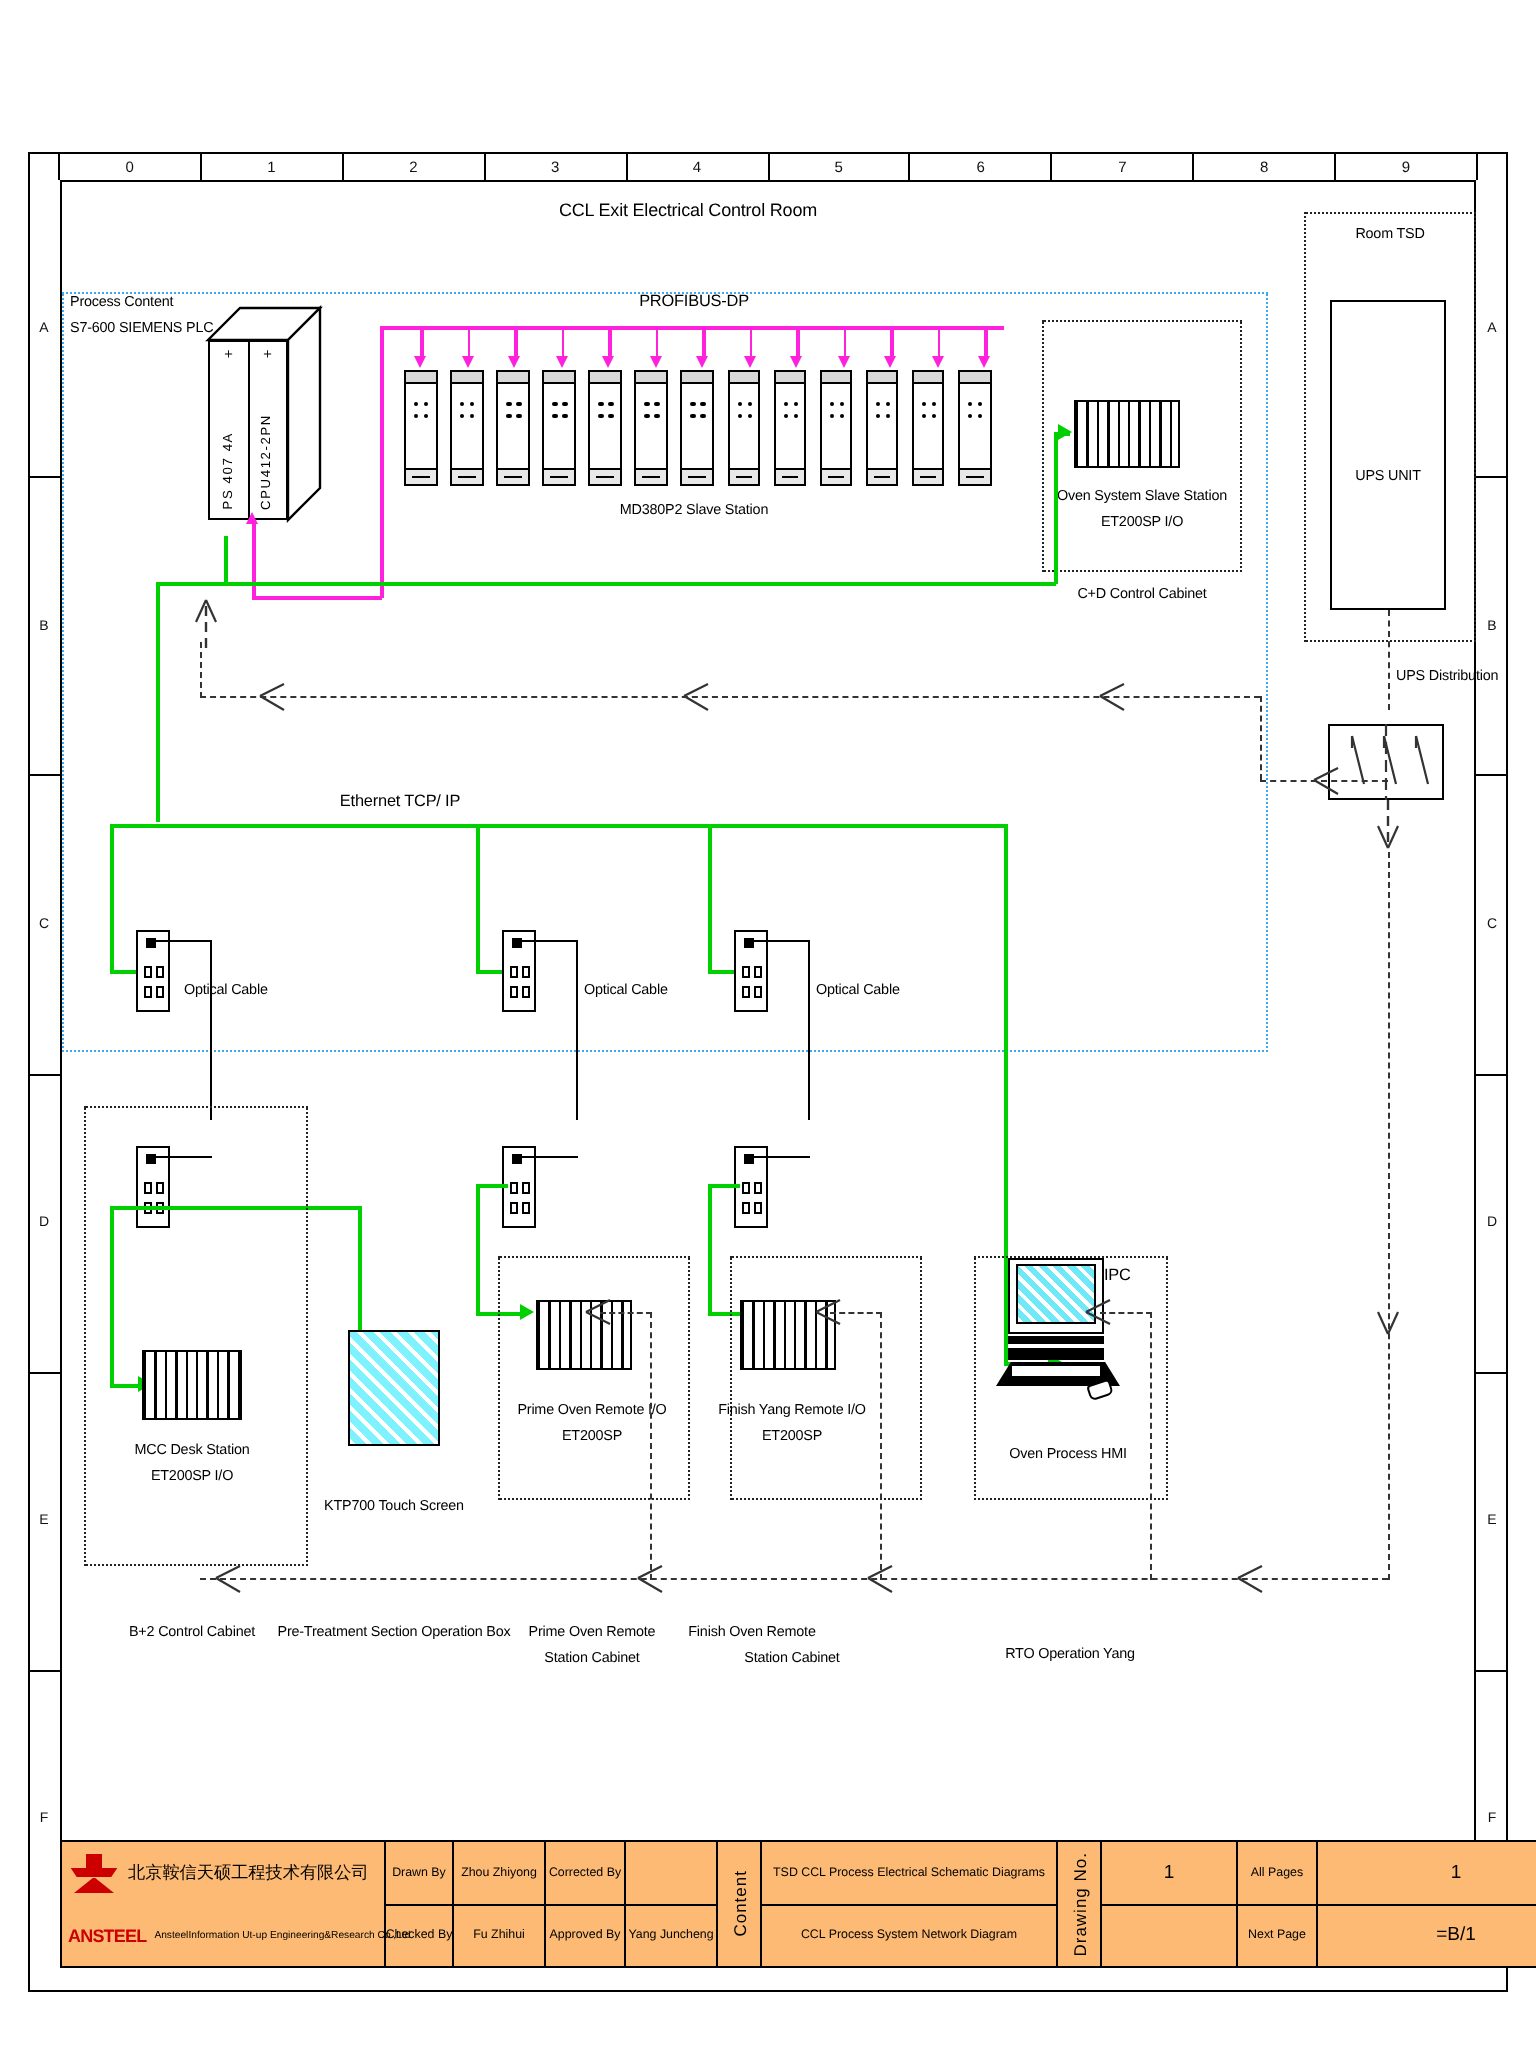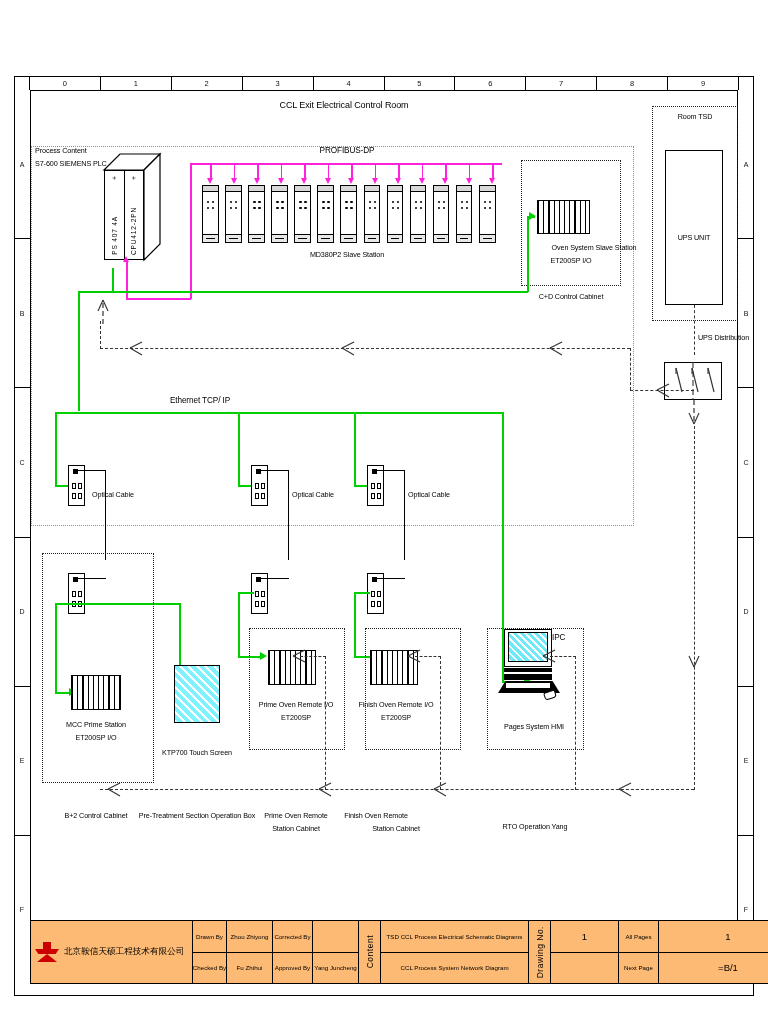--- a/index.html
+++ b/index.html
@@ -407,21 +407,21 @@
           <span class="d2" style="top:9px"></span>
           <span class="d2" style="top:15px"></span>
         </div>
         <div class="bar-bot"></div>
       </div>
     </div>
   <div class="t c" style="left:347px; top:250px;">MD380P2  Slave Station</div>
 
   <div class="dot-blk" style="left:521px; top:160px; width:100px; height:126px;"></div>
   <div class="io-block" style="left:537px; top:200px; width:53px; height:34px;"></div>
-  <div class="t c" style="left:594px; top:243px;">Oven System Slave Station</div>
+  <div class="t c" style="left:571px; top:243px;">Oven System Slave Station</div>
   <div class="t c" style="left:571px; top:256px;">ET200SP I/O</div>
   <div class="t c" style="left:571px; top:292px;">C+D Control Cabinet</div>
 
   <div class="ln green vline" style="left:112px; top:268px; height:24px;"></div>
   <div class="ln green hline" style="left:78px; top:291px; width:450px;"></div>
   <div class="ln green vline" style="left:527px; top:216px; height:76px;"></div>
   <div class="ln green hline" style="left:527px; top:216px; width:8px;"></div>
   <div class="arw grn-r" style="left:529px; top:212px;"></div>
 
   <div class="ln green vline" style="left:78px; top:291px; height:120px;"></div>
@@ -542,54 +542,54 @@
   <div class="ln green hline" style="left:238px; top:656px; width:24px;"></div>
   <div class="arw grn-r" style="left:260px; top:652px;"></div>
 
   <div class="ln green vline" style="left:354px; top:592px; height:65px;"></div>
   <div class="ln green hline" style="left:354px; top:592px; width:16px;"></div>
   <div class="ln green hline" style="left:354px; top:656px; width:24px;"></div>
   <div class="arw grn-r" style="left:376px; top:652px;"></div>
 
   <div class="dot-blk" style="left:42px; top:553px; width:112px; height:230px;"></div>
   <div class="io-block" style="left:71px; top:675px; width:50px; height:35px;"></div>
-  <div class="t c" style="left:96px; top:720px;">MCC Prime Station</div>
+  <div class="t c" style="left:96px; top:720px;">MCC Desk Station</div>
   <div class="t c" style="left:96px; top:733px;">ET200SP I/O</div>
   <div class="t c" style="left:96px; top:811px;">B+2 Control Cabinet</div>
 
   <div class="ktp" style="left:174px; top:665px; width:46px; height:58px;"></div>
   <div class="t c" style="left:197px; top:748px;">KTP700 Touch Screen</div>
   <div class="t c" style="left:197px; top:811px;">Pre-Treatment Section Operation Box</div>
 
   <div class="dot-blk" style="left:249px; top:628px; width:96px; height:122px;"></div>
   <div class="io-block" style="left:268px; top:650px; width:48px; height:35px;"></div>
   <div class="t c" style="left:296px; top:700px;">Prime Oven Remote I/O</div>
   <div class="t c" style="left:296px; top:713px;">ET200SP</div>
   <div class="t c" style="left:296px; top:811px;text-align:right;">Prime Oven Remote</div>
   <div class="t c" style="left:296px; top:824px;">Station Cabinet</div>
 
   <div class="dot-blk" style="left:365px; top:628px; width:96px; height:122px;"></div>
   <div class="io-block" style="left:370px; top:650px; width:48px; height:35px;"></div>
-  <div class="t c" style="left:396px; top:700px;">Finish Oven Remote I/O</div>
+  <div class="t c" style="left:396px; top:700px;">Finish Yang Remote I/O</div>
   <div class="t c" style="left:396px; top:713px;">ET200SP</div>
   <div class="t c" style="left:376px; top:811px;">Finish Oven Remote</div>
   <div class="t c" style="left:396px; top:824px;">Station Cabinet</div>
 
   <div class="dot-blk" style="left:487px; top:628px; width:97px; height:122px;"></div>
   <div class="ipc">
     <div class="mon-out"></div>
     <div class="screen"></div>
     <div class="neck1"></div>
     <div class="neck2"></div>
     <div class="base"></div>
     <div class="kb"></div>
     <div class="mouse"></div>
   </div>
   <div class="t b" style="left:552px; top:633px;">IPC</div>
-  <div class="t c" style="left:534px; top:722px;">Pages System HMI</div>
+  <div class="t c" style="left:534px; top:722px;">Oven Process HMI</div>
   <div class="t c" style="left:535px; top:822px;">RTO Operation Yang</div>
 
   <div class="dashln h" style="left:100px; top:789px; width:594px;"></div>
   <div class="dashln v" style="left:694px; top:426px; height:364px;"></div>
   <div class="dashln v" style="left:325px; top:656px; height:134px;"></div>
   <div class="dashln h" style="left:300px; top:656px; width:26px;"></div>
   <div class="dashln v" style="left:440px; top:656px; height:134px;"></div>
   <div class="dashln h" style="left:415px; top:656px; width:26px;"></div>
   <div class="dashln v" style="left:575px; top:656px; height:134px;"></div>
   <div class="dashln h" style="left:550px; top:656px; width:26px;"></div>
@@ -630,20 +630,24 @@
   <div class="title-block">
 
     <div class="logo-cell">
       <div class="logo-row">
         <div class="ansteel-mark">
           <div class="top"></div>
             <div class="mid"></div>
             <div class="bot"></div>
         </div>
         <span class="cn-name">北京鞍信天硕工程技术有限公司</span>
+      </div>
+      <div class="logo-row">
+        <span class="ansteel-word">ANSTEEL</span>
+        <span class="en-name">AnsteelInformation Ut-up Engineering&amp;Research Co.,Ltd</span>
       </div>
     </div>
 
     <div class="tb-cell" style="width:34px;">
       <div class="tb-r">Drawn By</div>
       <div class="tb-r">Checked By</div>
     </div>
     <div class="tb-cell" style="width:46px;">
       <div class="tb-r">Zhou Zhiyong</div>
       <div class="tb-r">Fu Zhihui</div>

